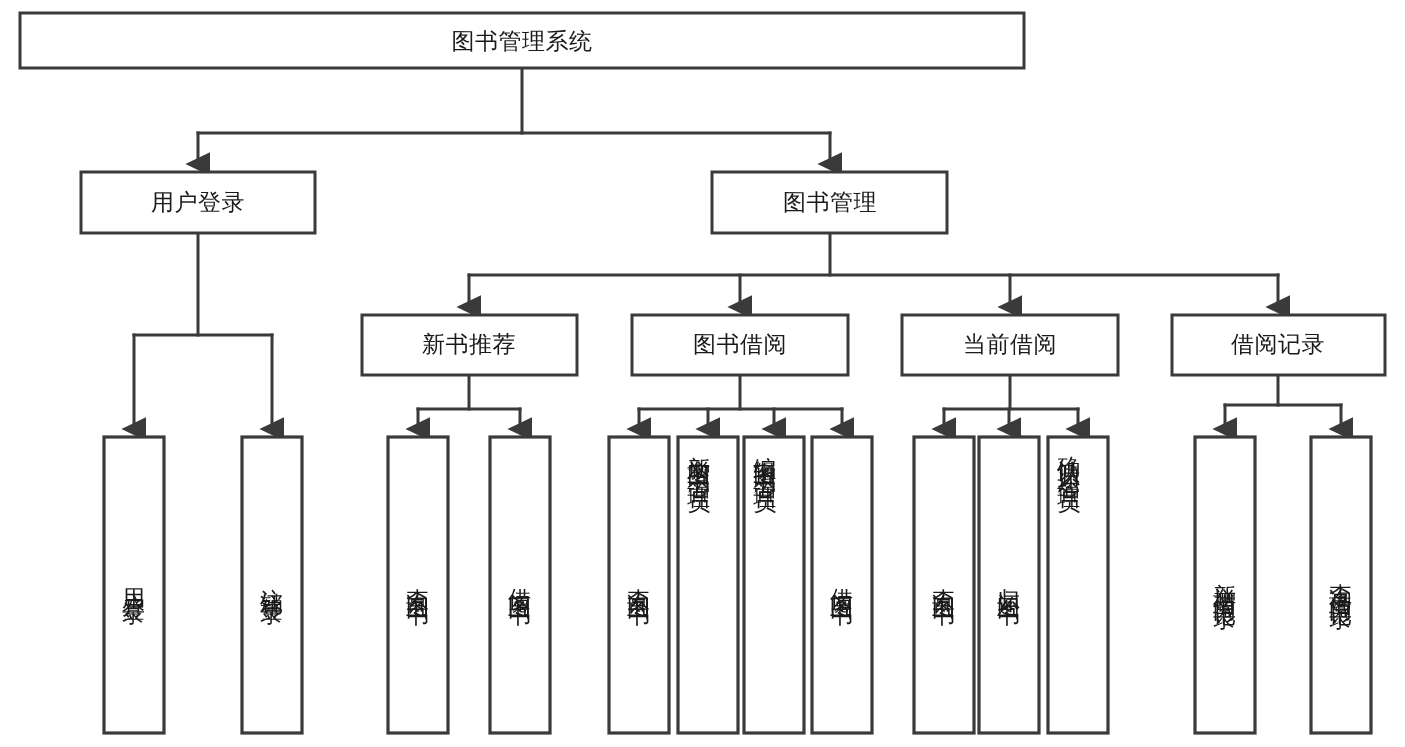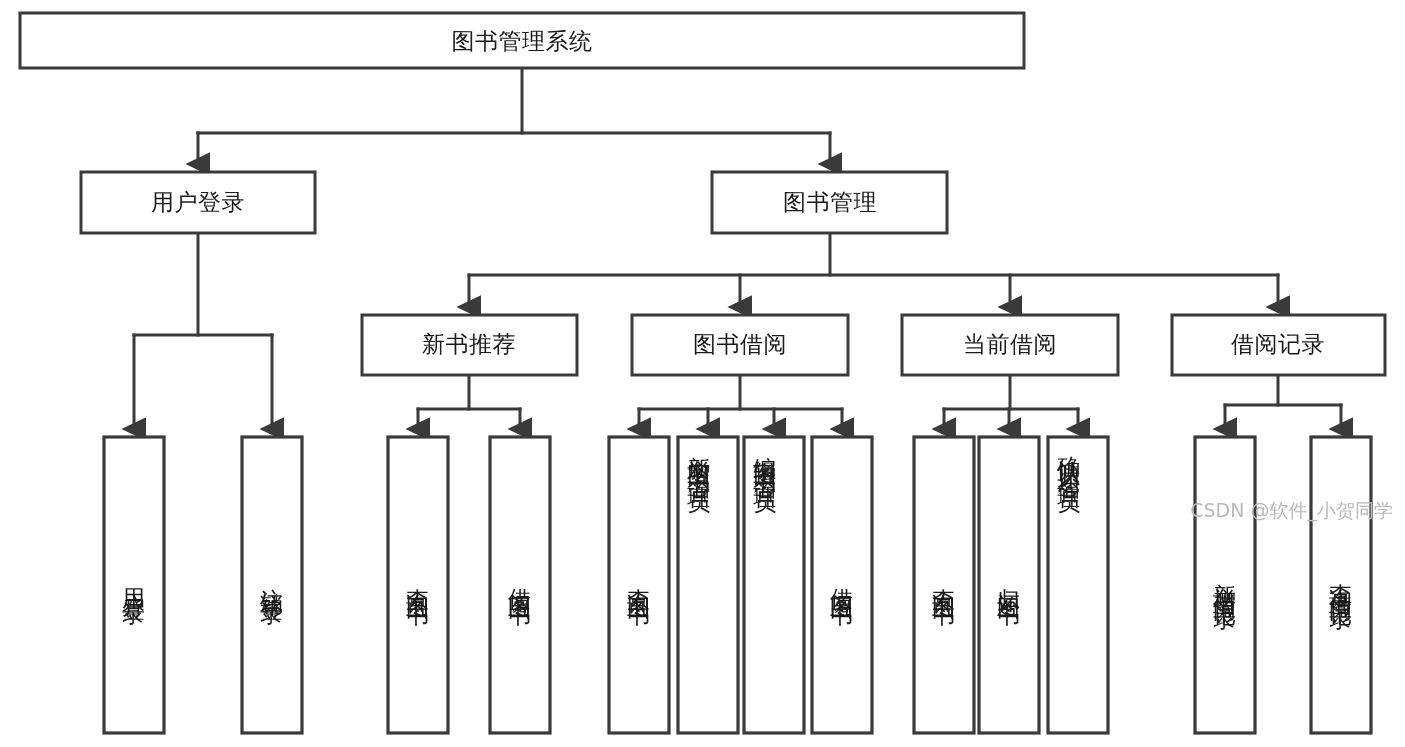--- a/index.html
+++ b/index.html
@@ -213,14 +213,13 @@
     <g>
       <rect class="leaf-box" x="1195" y="437" width="60" height="296"></rect>
       <text class="leaf-label" x="1225" y="580">新增借阅记录</text>
     </g>
     <g>
       <rect class="leaf-box" x="1311" y="437" width="60" height="296"></rect>
       <text class="leaf-label" x="1341" y="580">查询借阅记录</text>
     </g>
   </svg>
 
-  <div class="watermark">CSDN @软件_小贺同学</div>
 </div>
 
 </body></html>

